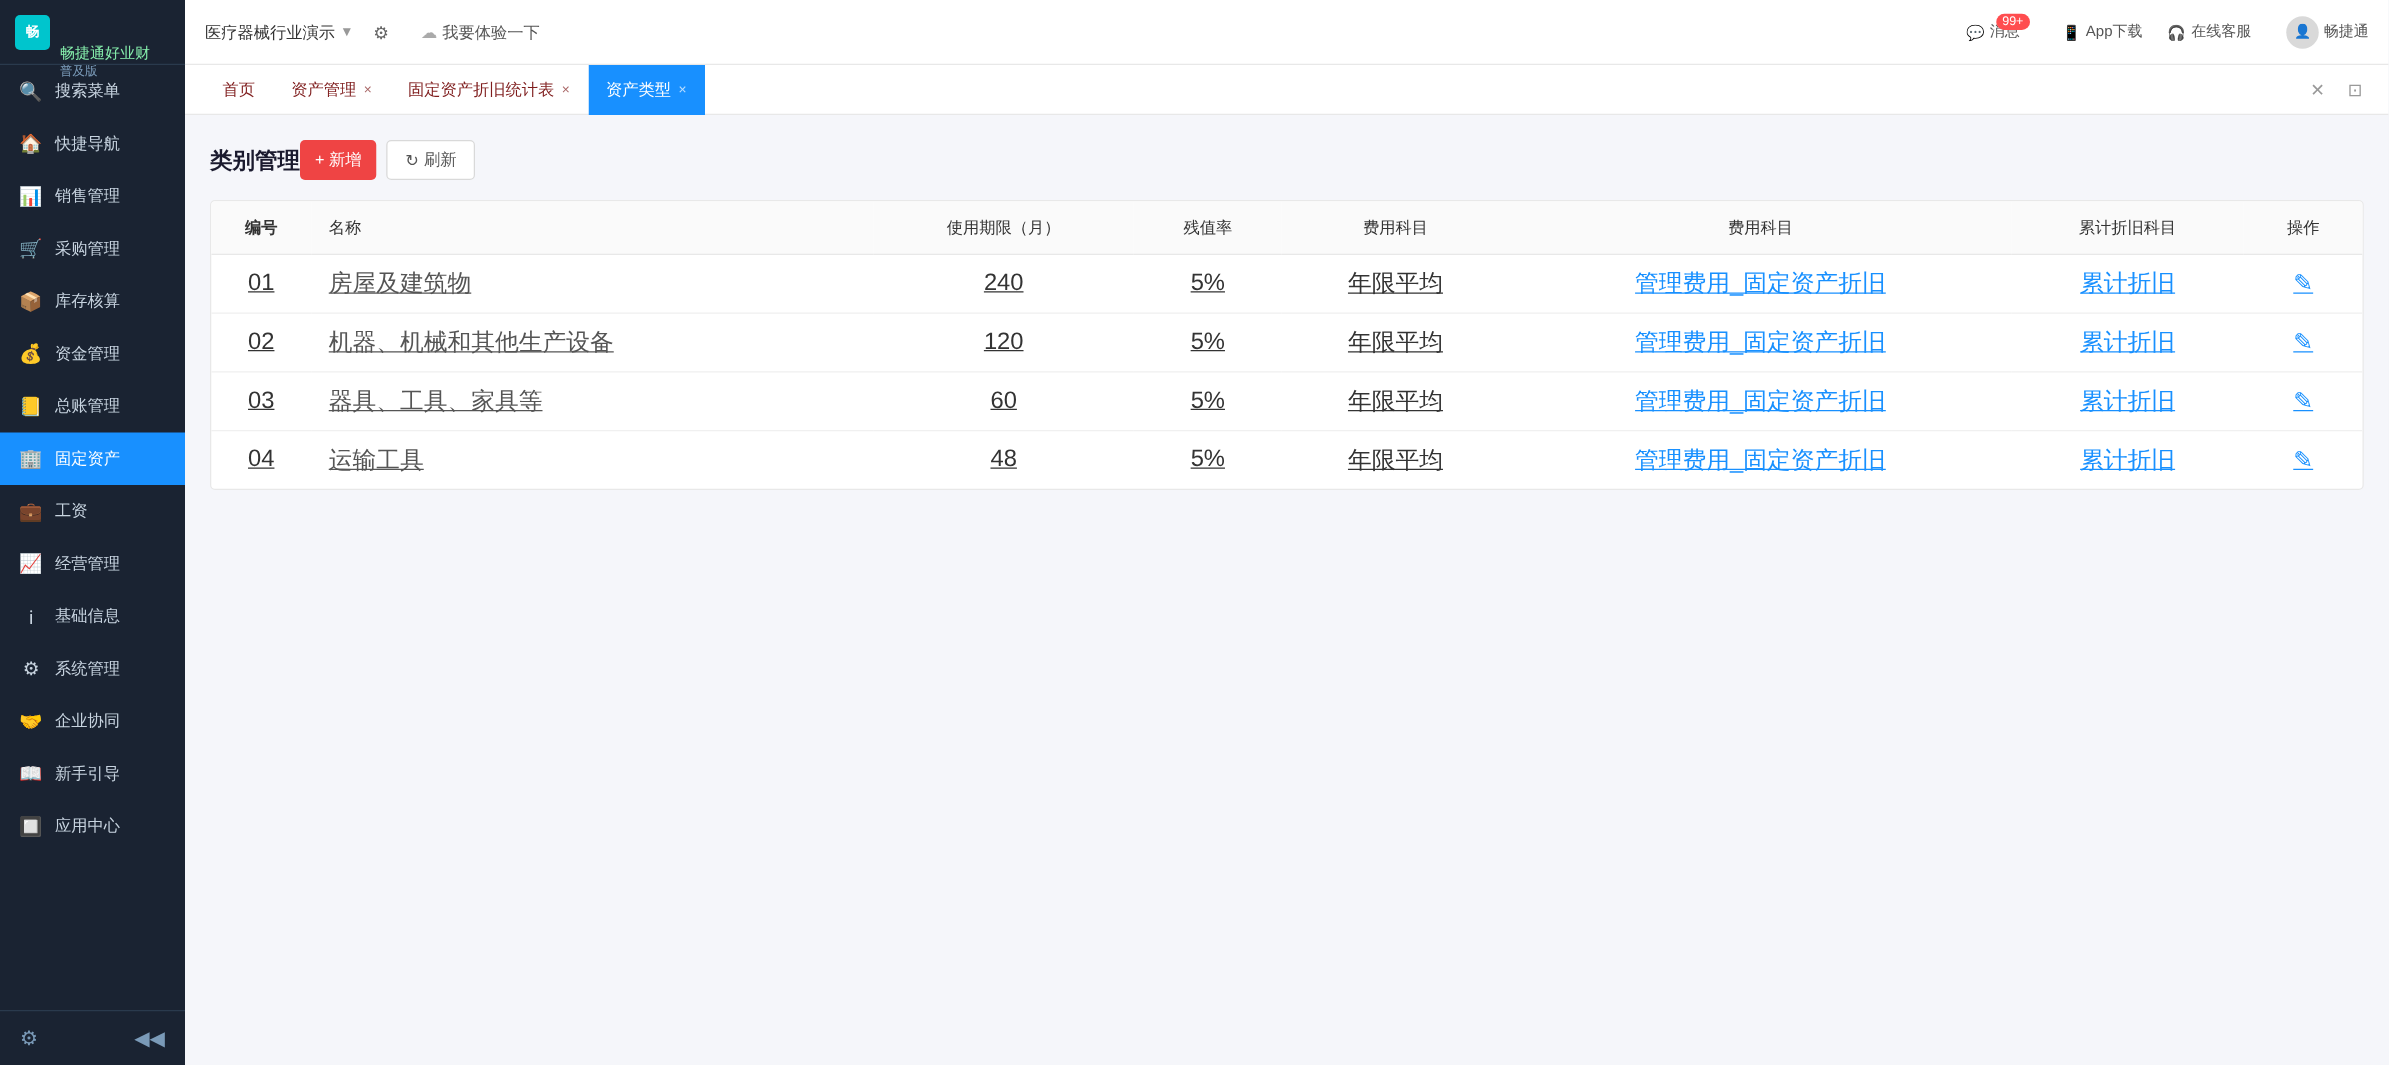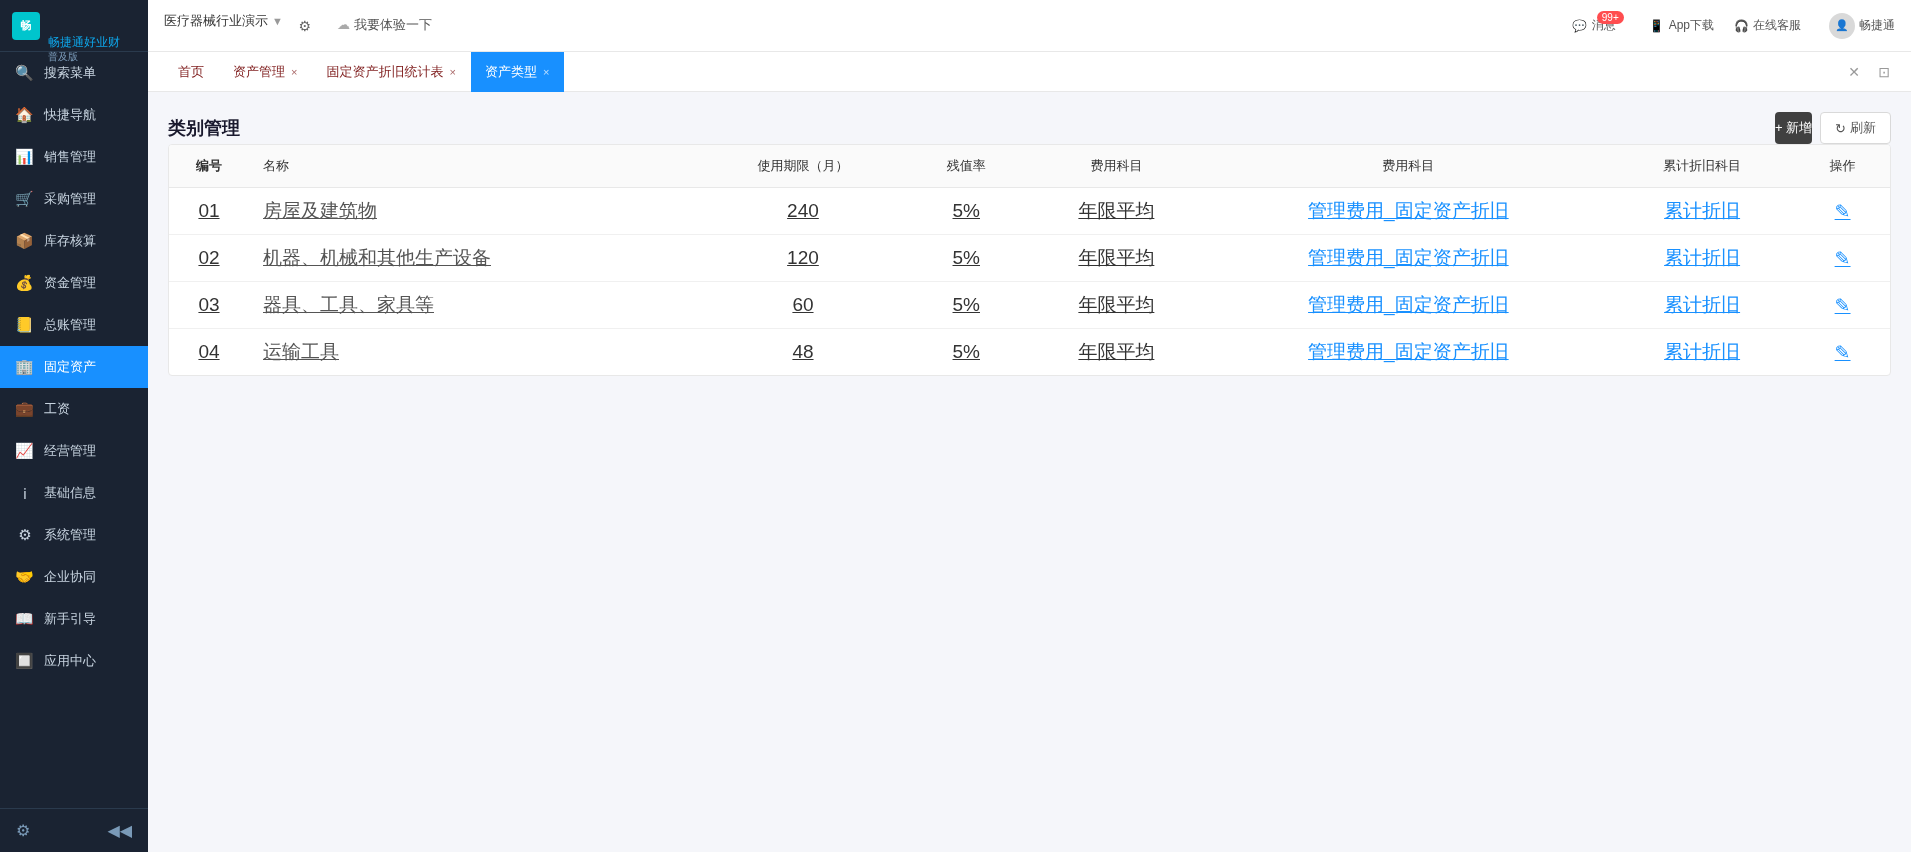--- a/index.html
+++ b/index.html
@@ -24,21 +24,21 @@
       height: 52px;
     }
     .sidebar-logo-icon {
       width: 28px; height: 28px;
       background: #00c5cd;
       border-radius: 4px;
       margin-right: 8px;
       display: flex; align-items: center; justify-content: center;
       color: white; font-size: 11px; font-weight: bold;
     }
-    .sidebar-logo-text { font-size: 12px; color: #0ea5e9; line-height: 1.3; margin-top: 48px; }
+    .sidebar-logo-text { font-size: 12px; color: #86efac; line-height: 1.3; margin-top: 48px; }
     .sidebar-logo-sub { font-size: 10px; color: #7a9ab8; }
     .sidebar-scroll { flex: 1; overflow-y: auto; overflow-x: hidden; }
     .sidebar-scroll::-webkit-scrollbar { width: 4px; }
     .sidebar-scroll::-webkit-scrollbar-track { background: transparent; }
     .sidebar-scroll::-webkit-scrollbar-thumb { background: #2a3a4d; border-radius: 2px; }
     .sidebar-item {
       display: flex;
       align-items: center;
       padding: 12px 16px;
       cursor: pointer;
@@ -81,21 +81,21 @@
       background: #fff;
       height: 52px;
       display: flex;
       align-items: center;
       padding: 0 16px;
       border-bottom: 1px solid #e8e8e8;
       justify-content: space-between;
     }
     .top-header-left {
       display: flex;
-      align-items: flex-start;
+      align-items: center;
       gap: 8px;
     }
     .app-selector {
       display: flex;
       align-items: center;
       gap: 4px;
       font-size: 13px;
       color: #333;
       cursor: pointer;
     }
@@ -170,30 +170,30 @@
       flex: 1;
       padding: 20px;
       overflow: auto;
       background: #f5f6fa;
     }
 
     
     .page-header {
       display: flex;
       align-items: center;
-      justify-content: space-between;
+      margin-bottom: 16px;
     }
     .page-title { font-size: 18px; font-weight: 600; color: #1a1a2e; }
     .page-actions { display: flex; gap: 8px; }
     .btn-primary {
-      background: #404040;
+      background: #ef4444;
       color: #fff;
       border: none;
       border-radius: 4px;
-      padding: 6px 0;
+      padding: 6px 12px;
       cursor: pointer;
       font-size: 13px;
       display: flex; align-items: center; gap: 4px;
     }
     .btn-default {
       background: #fff;
       color: #555;
       border: 1px solid #d9d9d9;
       border-radius: 4px;
       padding: 6px 14px;

